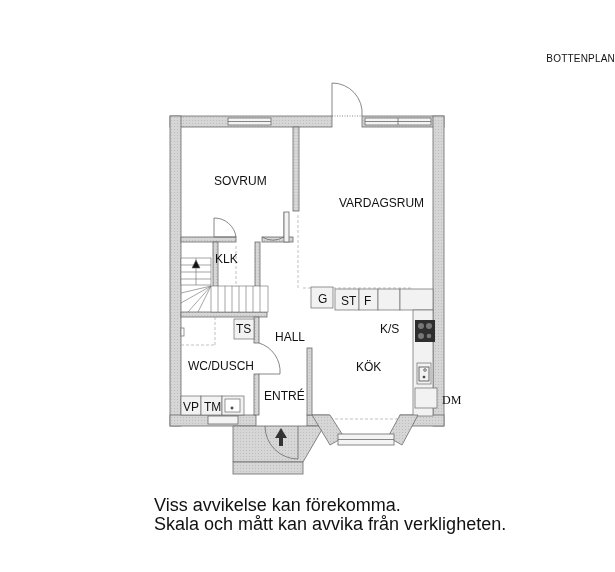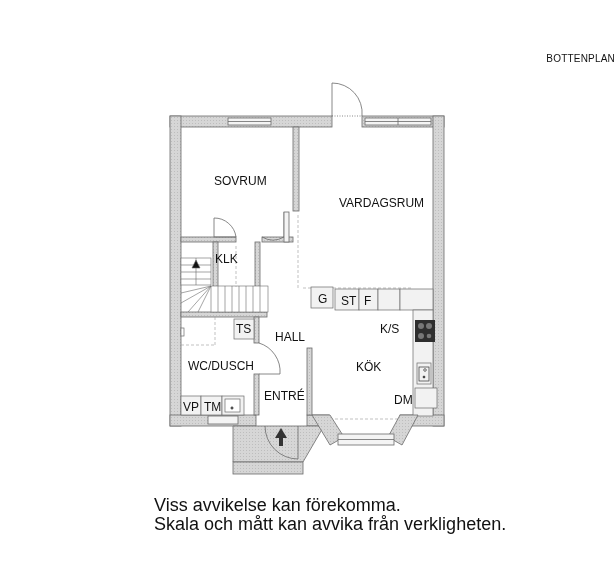--- a/index.html
+++ b/index.html
@@ -174,18 +174,18 @@
 <div class="lbl" style="left:275px;top:330px;">HALL</div>
 <div class="lbl" style="left:236px;top:322px;">TS</div>
 <div class="lbl" style="left:188px;top:359px;">WC/DUSCH</div>
 <div class="lbl" style="left:356px;top:360px;">KÖK</div>
 <div class="lbl" style="left:264px;top:389px;">ENTRÉ</div>
 
 <div class="lbl" style="left:318px;top:292px;">G</div>
 <div class="lbl" style="left:341px;top:294px;text-align:right;">ST</div>
 <div class="lbl" style="left:364px;top:294px;">F</div>
 <div class="lbl" style="left:380px;top:294px;margin-top:28px;">K/S</div>
-<div class="lbl" style="left:394px;top:393px;">DM</div>
+<div class="lbl" style="left:442px;top:393px;font-family:Liberation Serif, serif;">DM</div>
 <div class="lbl" style="left:183px;top:400px;">VP</div>
 <div class="lbl" style="left:204px;top:400px;">TM</div>
 
 <div class="note" style="top:495px;">Viss avvikelse kan förekomma.</div>
 <div class="note" style="top:514px;">Skala och mått kan avvika från verkligheten.</div>
 
 </body></html>

